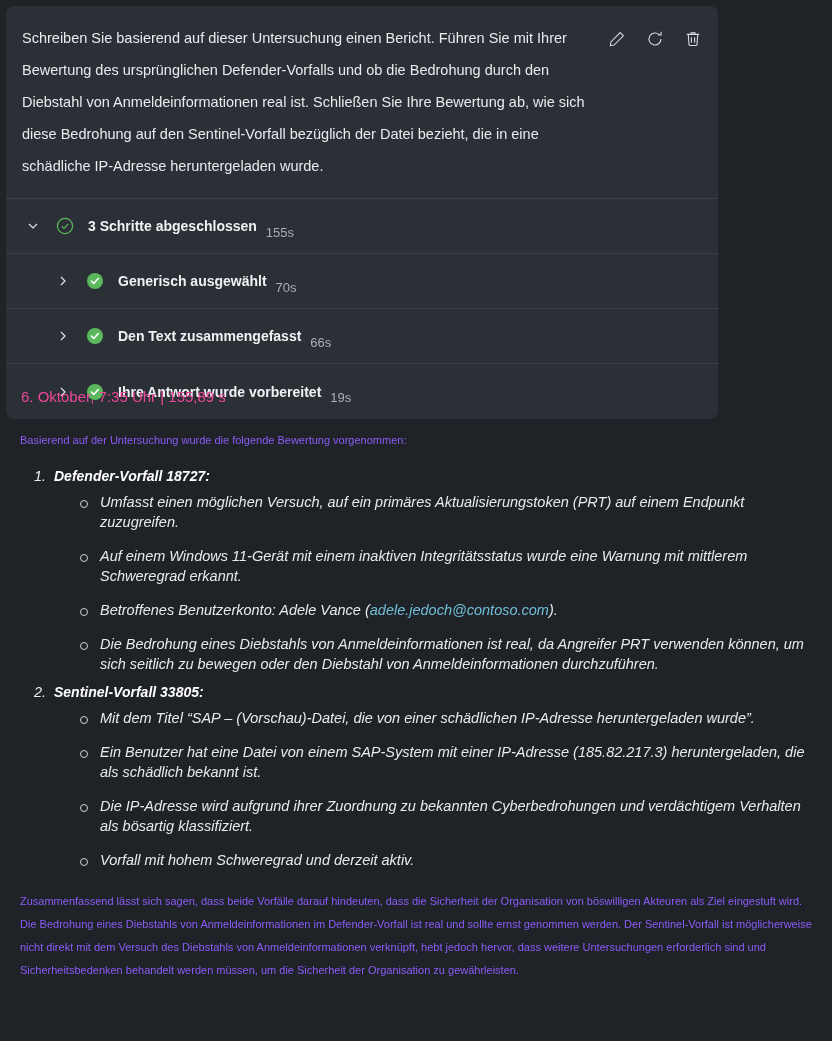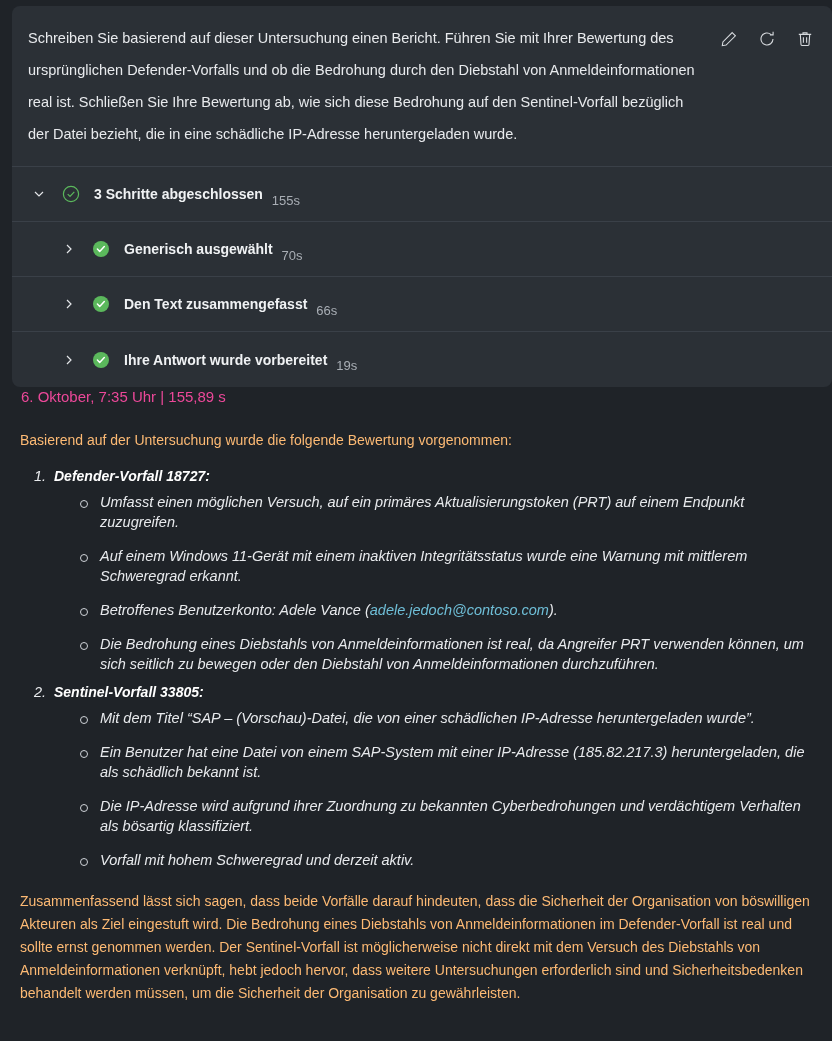--- a/index.html
+++ b/index.html
@@ -9,21 +9,21 @@
     width: 832px; height: 1041px;
     background: #1f2328;
     font-family: "Liberation Sans", "DejaVu Sans", sans-serif;
     -webkit-font-smoothing: antialiased;
   }
   #root { width: 832px; height: 1041px; position: relative; overflow: hidden; }
 
   
   .card {
     position: absolute;
-    left: 12px; top: 6px; width: 820px;
+    left: 6px; top: 6px; width: 712px;
     background: #2b3036;
     border-radius: 8px;
     overflow: hidden;
   }
 
   
   .prompt-row { display: flex; align-items: flex-start; padding: 16px 14px 16px 16px; }
   .prompt-text {
     flex: 1 1 auto;
     color: #e8eaed;
@@ -54,21 +54,21 @@
 
   .twisty { width: 22px; height: 22px; flex: 0 0 auto; display:flex; align-items:center; justify-content:center; color:#e3e5e8; cursor:pointer; }
   .step-status { width: 22px; height: 22px; flex: 0 0 auto; margin-left: 10px; margin-right: 12px; display:flex; align-items:center; justify-content:center; }
   .step-label { font-size: 14px; font-weight: bold; color: #f0f2f4; }
   .step-dur { font-size: 13px; color: #a9aeb5; margin-left: 9px; margin-top: 12px; }
 
   
   .answer { position: absolute; left: 0; top: 380px; width: 832px; padding: 0 20px 0 20px; }
   .meta { font-size: 15px; color: #ec4899; padding: 8px 0 2px 1px; }
   .body-p {
-    font-size: 14px; color: #fdba74; line-height: 23px;
+    font-size: 11px; color: #8b5cf6; line-height: 23px;
     margin: 22px 0 0 0;
   }
   ol.sections { margin: 16px 0 0 0; padding-left: 30px; color: #e8eaed; font-size: 14.5px; font-style: italic; }
   ol.sections > li { margin: 0 0 10px 0; padding-left: 4px; }
   ol.sections > li > .sec-title { font-weight: bold; color: #ffffff; font-size: 14px; }
   ul.points { list-style: none; margin: 8px 0 0 0; padding: 0 0 0 24px; }
   ul.points > li {
     position: relative;
     padding-left: 22px;
     margin: 0 0 14px 0;

